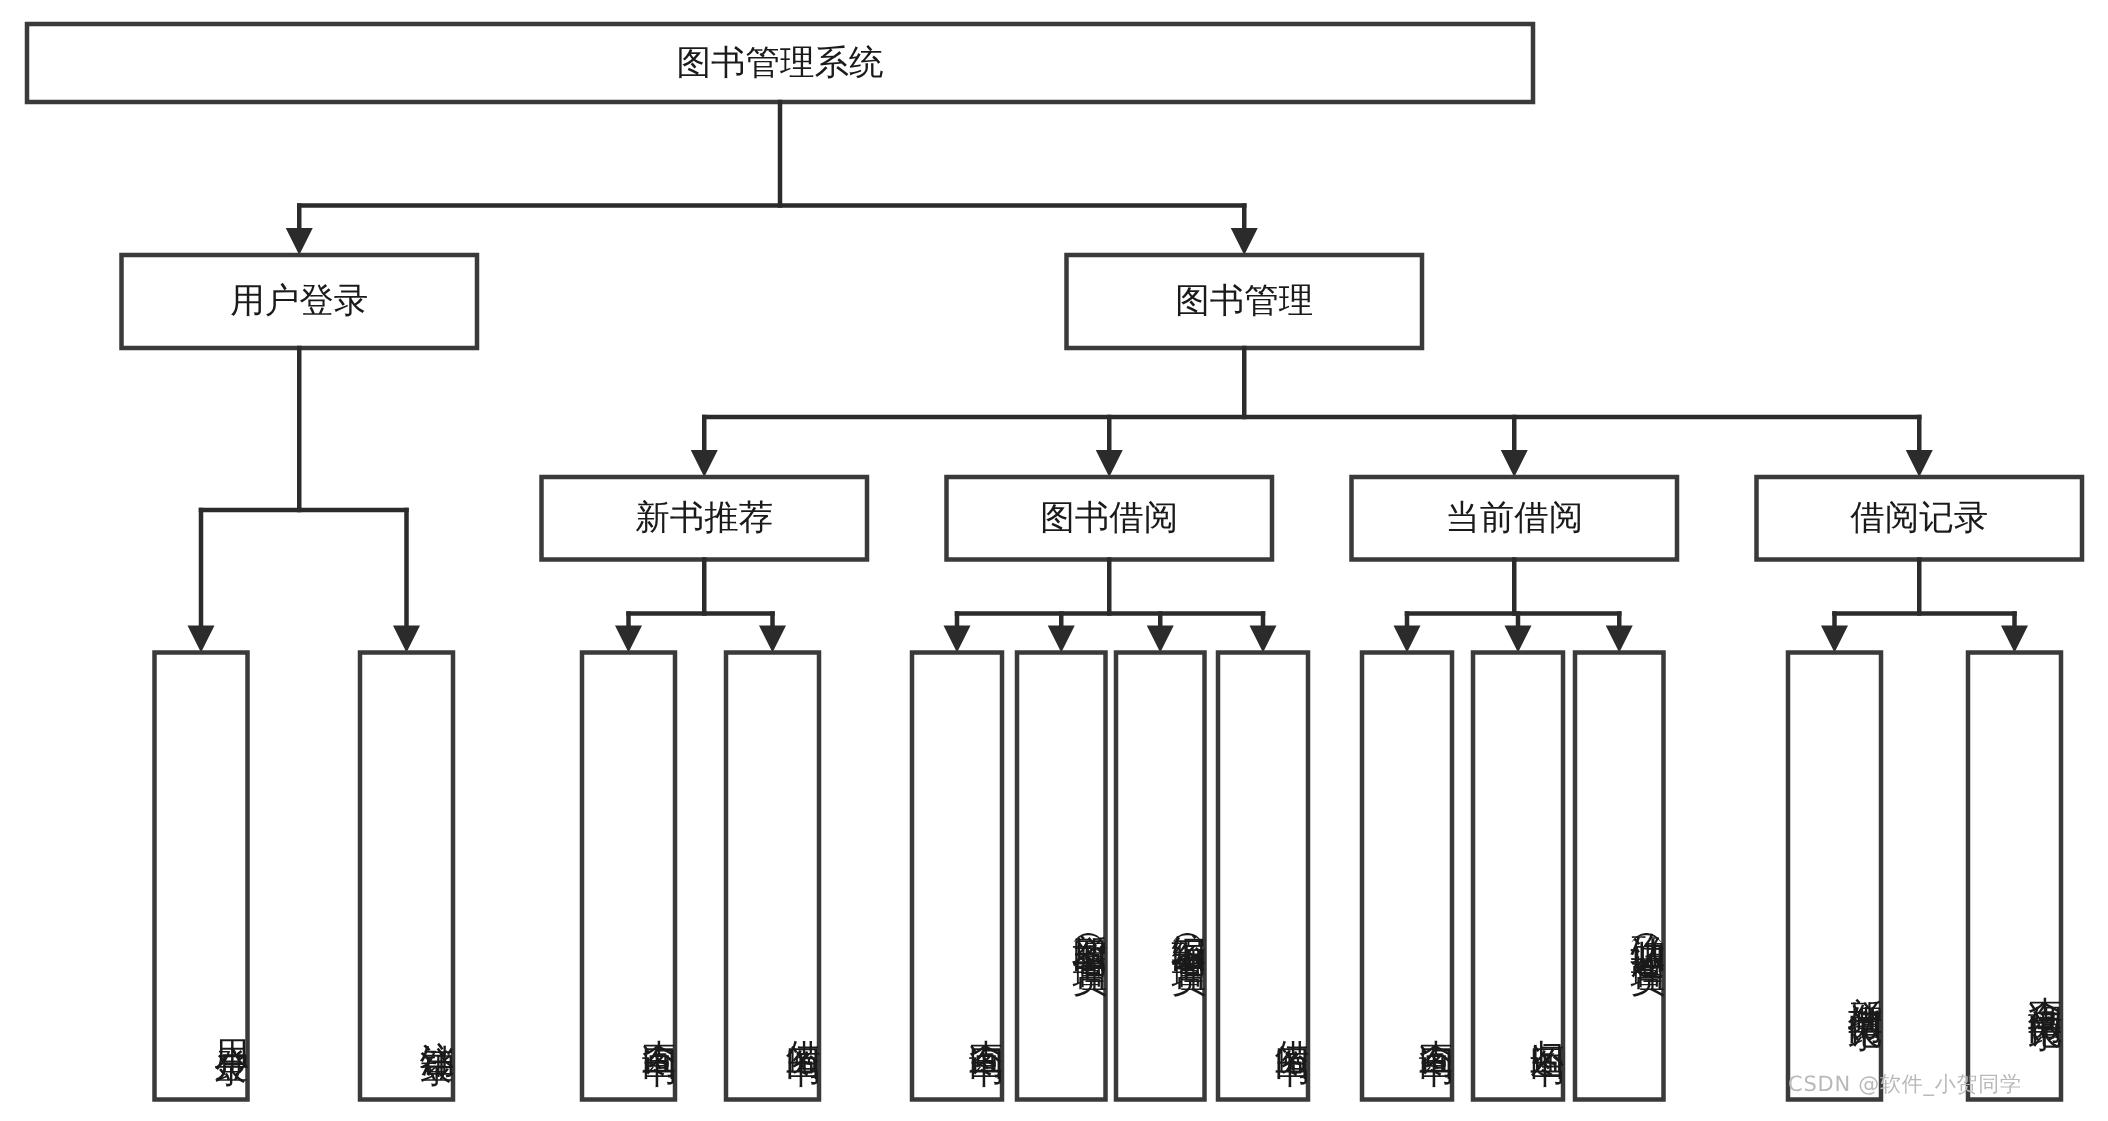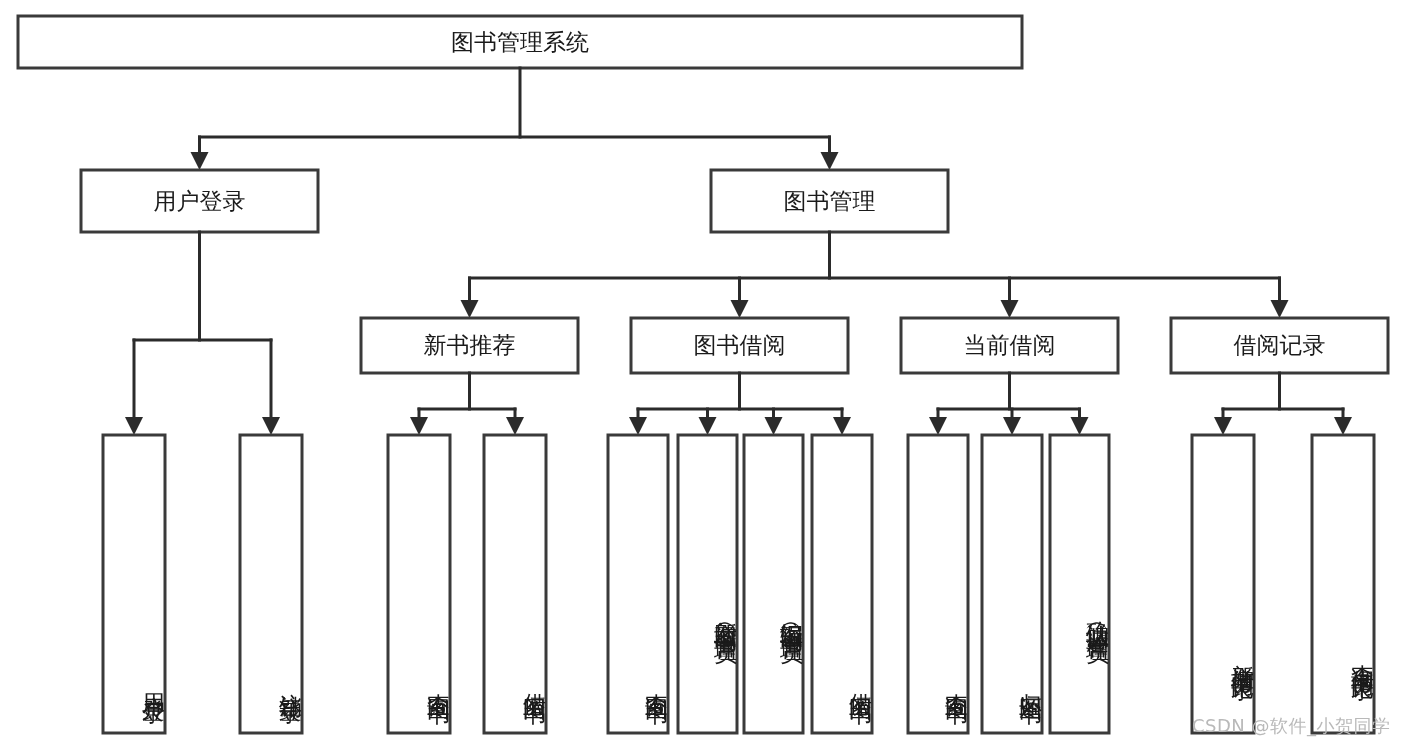--- a/index.html
+++ b/index.html
@@ -63,21 +63,21 @@
     letter-spacing: 3px;
     display: flex;
     align-items: flex-start;
     justify-content: center;
     pointer-events: none;
     user-select: none;
   }
   .watermark {
     position: absolute;
     font-family: "DejaVu Sans", "Liberation Sans", sans-serif;
-    font-size: 18px;
+    font-size: 14px;
     color: #b9b9b9;
     left: 1192px;
     top: 714px;
     white-space: nowrap;
     letter-spacing: 0.5px;
   }
 </style>
 </head>
 <body>
 

